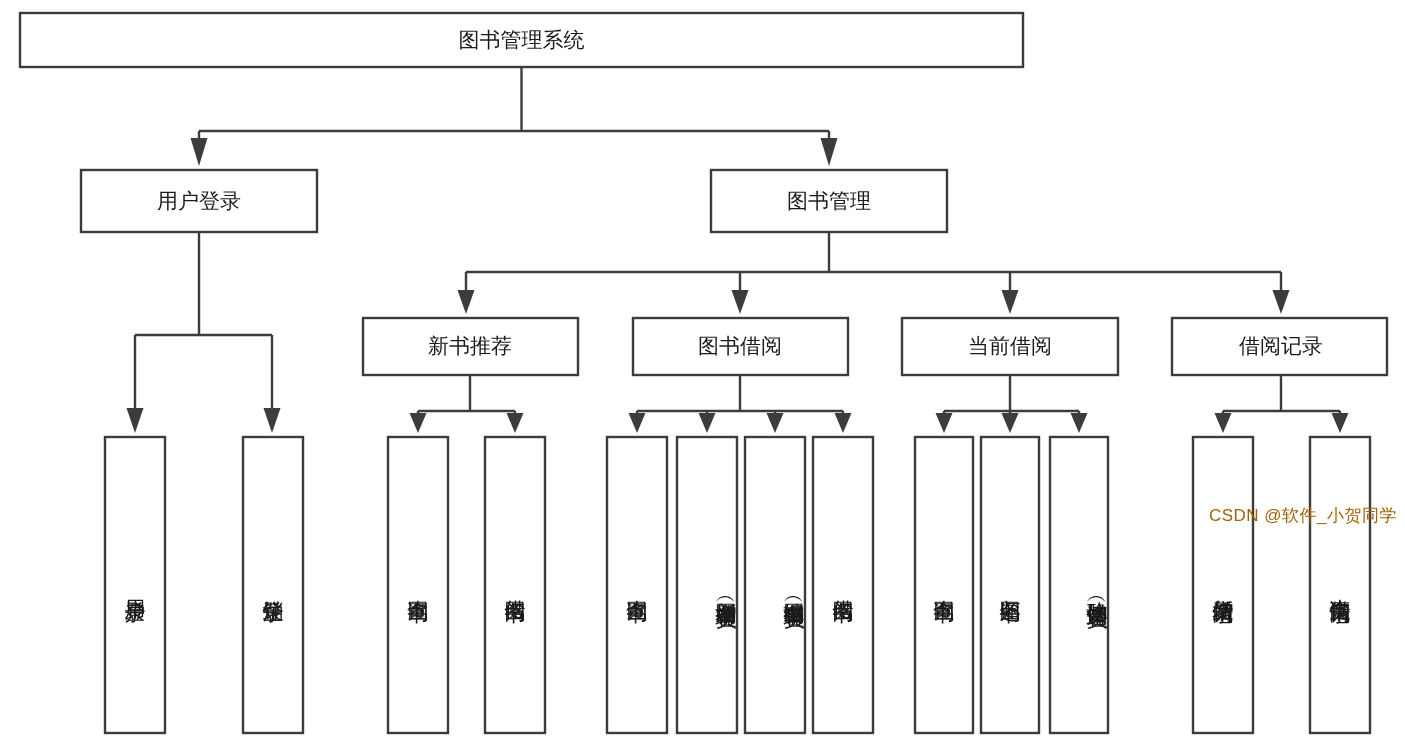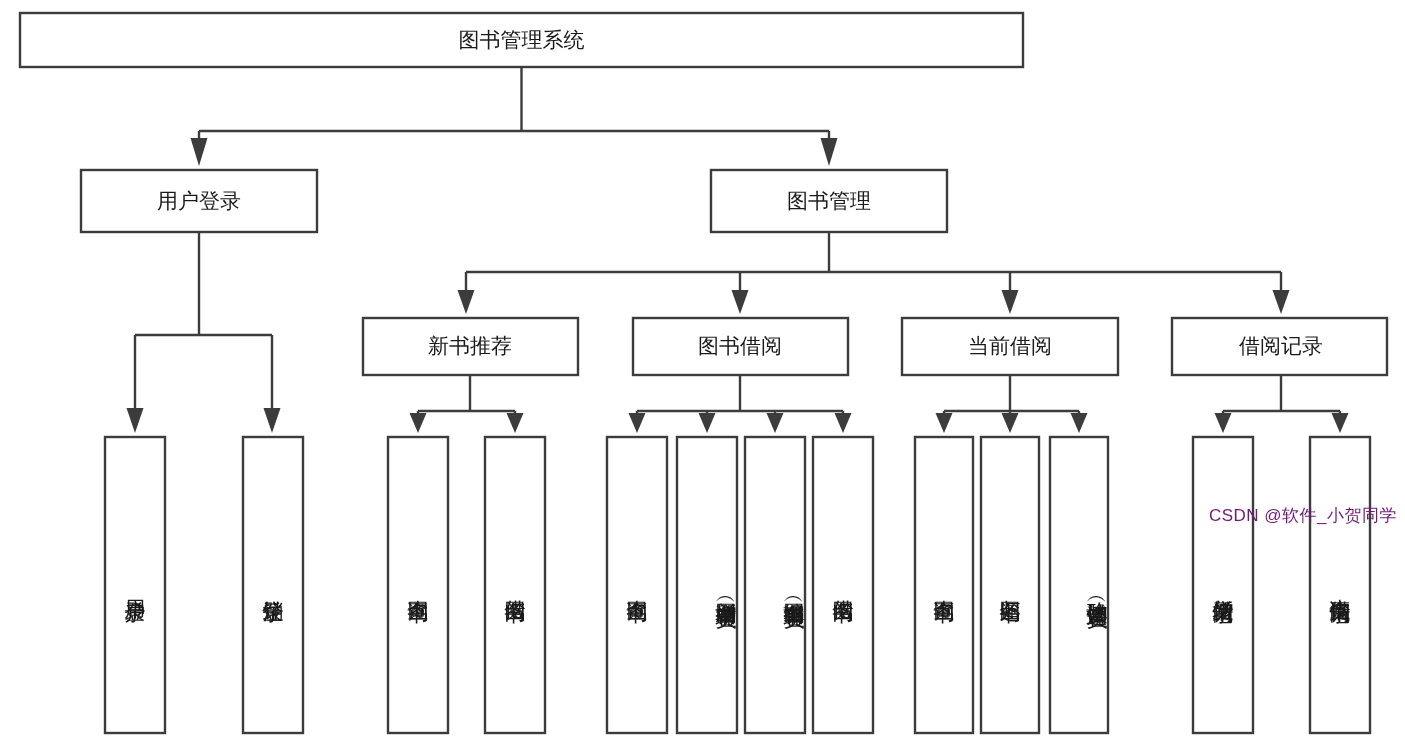--- a/index.html
+++ b/index.html
@@ -62,21 +62,21 @@
     letter-spacing: 1px;
     white-space: nowrap;
     pointer-events: none;
   }
   .watermark {
     position: absolute;
     right: 8px;
     bottom: 4px;
     font-family: "Liberation Sans", "DejaVu Sans", sans-serif;
     font-size: 17px;
-    color: #701a75;
+    color: #a16207;
     letter-spacing: 0.5px;
     white-space: nowrap;
   }
 </style>
 </head>
 <body>
 
 <div id="diagram-root">
 
   <svg class="flow" viewBox="0 0 1405 747" xmlns="http://www.w3.org/2000/svg">

